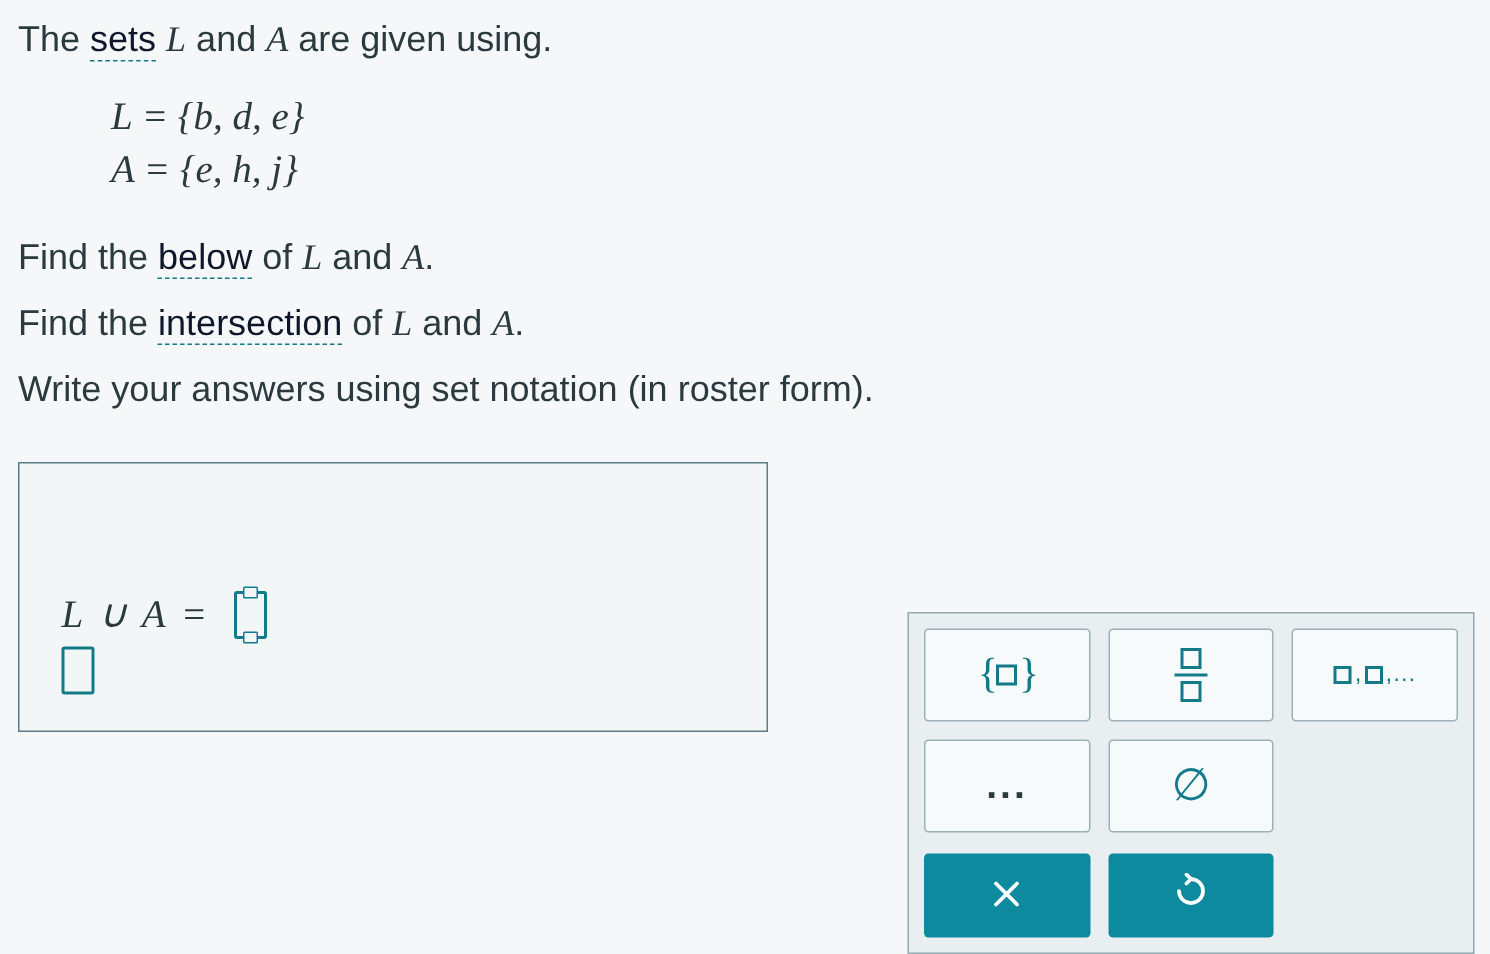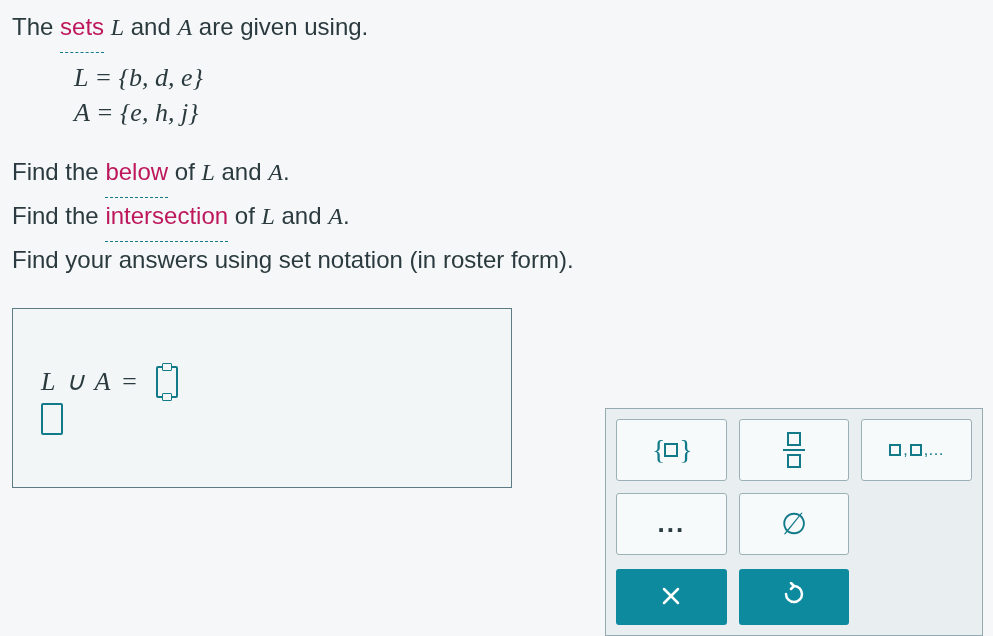--- a/index.html
+++ b/index.html
@@ -11,31 +11,31 @@
       padding: 8px 12px;
       color: #2a3a3e;
       font-size: 24px;
       line-height: 1.6;
       position: relative;
     }
     .intro-line { margin-bottom: 14px; }
     .sets-line { font-family: 'Times New Roman', serif; font-style: italic; font-size: 26px; margin-left: 62px; line-height: 1.35; }
     .sets-block { margin-bottom: 22px; margin-top: 6px; }
     .prompt-line { margin-bottom: 6px; }
-    .term { color: #be185d; border-bottom: 1.5px dashed #137a8a; padding-bottom: 12px; }
+    .term { color: #0f172a; border-bottom: 1.5px dashed #137a8a; padding-bottom: 0; }
     .serif-it { font-family: 'Times New Roman', serif; font-style: italic; }
     .answer-box {
       border: 1px solid #5c7b84;
       width: 500px;
       height: 180px;
       margin-top: 28px;
       padding: 24px 28px;
       display: flex;
       flex-direction: column;
-      justify-content: center;
+      justify-content: flex-end;
       background: #f3f6f7;
     }
     .answer-row {
       display: flex;
       align-items: center;
       font-family: 'Times New Roman', serif;
       font-style: italic;
       font-size: 26px;
       gap: 16px;
     }
@@ -134,21 +134,21 @@
 </div>
 
 <div class="prompt-line">
   <span>Find the </span><span class="term">below</span><span> of </span><span class="serif-it">L</span><span> and </span><span class="serif-it">A</span><span>.</span>
 </div>
 
 <div class="prompt-line">
   <span>Find the </span><span class="term">intersection</span><span> of </span><span class="serif-it">L</span><span> and </span><span class="serif-it">A</span><span>.</span>
 </div>
 
-<div class="prompt-line">Find your answers using set notation (in roster form).</div>
+<div class="prompt-line">Write your answers using set notation (in roster form).</div>
 
 <div class="answer-box">
   <div class="answer-row">
     <span class="answer-label">L ∪ A =</span>
     <span class="input-slot active"></span>
   </div>
   <div class="answer-row">
     <span class="input-slot"></span>
   </div>
 </div>

